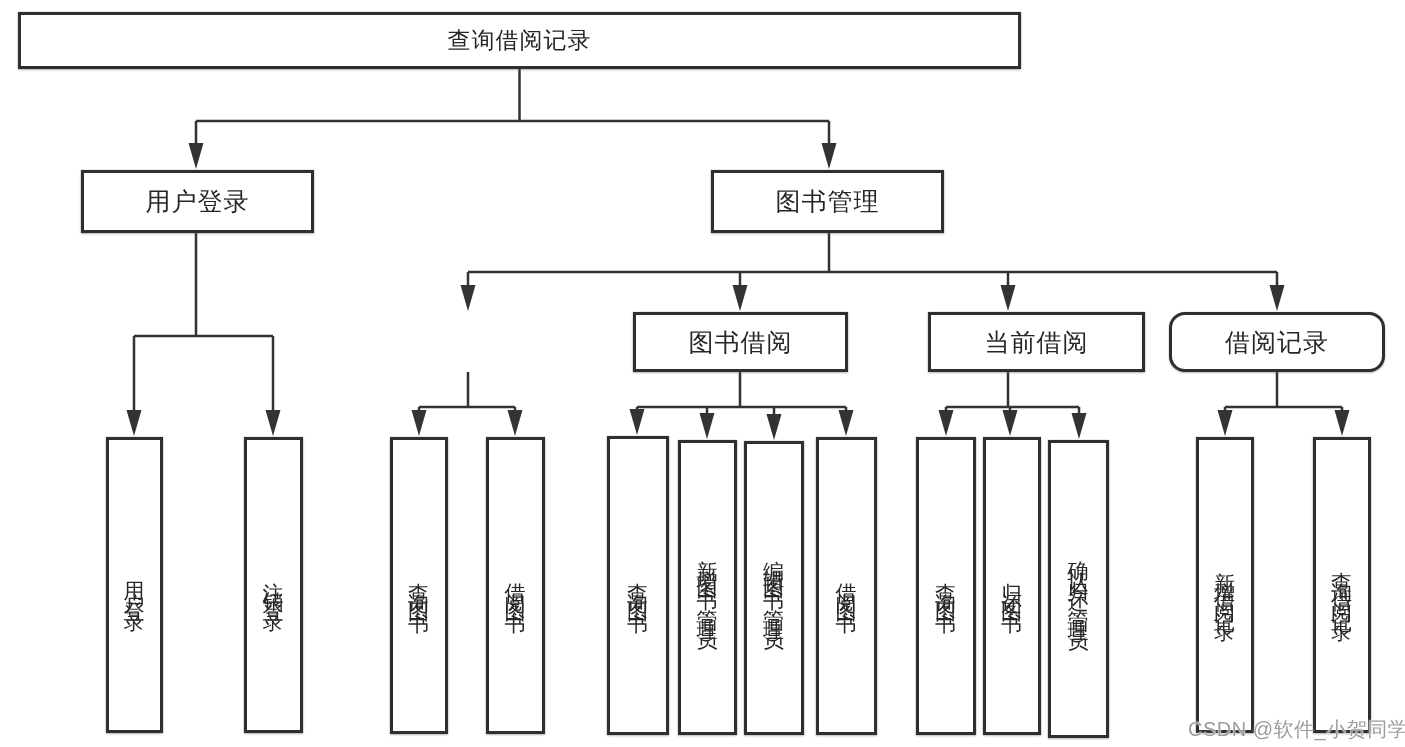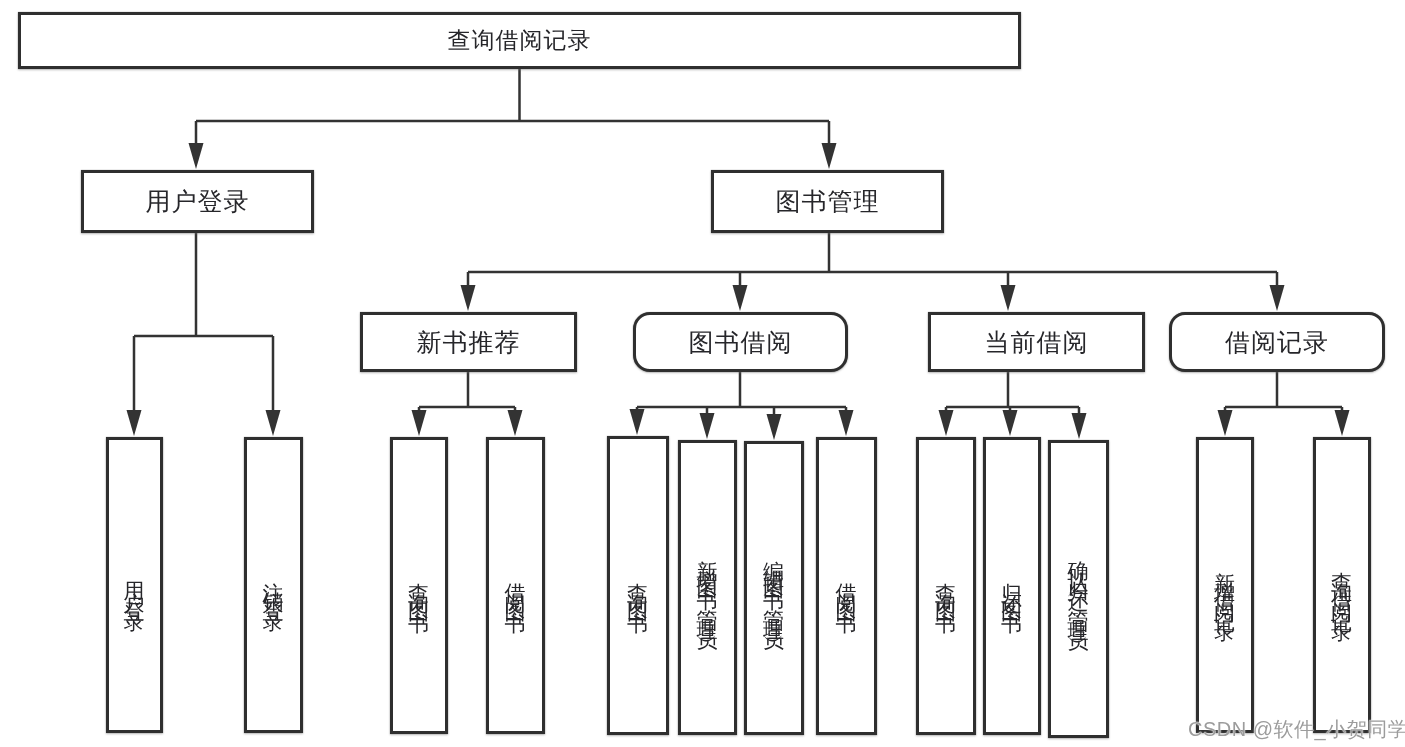--- a/index.html
+++ b/index.html
@@ -105,24 +105,21 @@
     <span>查询借阅记录</span>
   </div>
 
   <div class="node hbox" style="left:81px; top:170px; width:233px; height:63px;">
     <span>用户登录</span>
   </div>
   <div class="node hbox" style="left:711px; top:170px; width:233px; height:63px;">
     <span>图书管理</span>
   </div>
 
-  <div class="node hbox" style="left:360px; top:312px; width:217px; height:60px;">
-    <span>新书推荐</span>
-  </div>
-  <div class="node hbox" style="left:633px; top:312px; width:215px; height:60px;border-radius:17px;">
+  <div class="node hbox" style="left:633px; top:312px; width:215px; height:60px;">
     <span>图书借阅</span>
   </div>
   <div class="node hbox" style="left:928px; top:312px; width:217px; height:60px;">
     <span>当前借阅</span>
   </div>
   <div class="node hbox" style="left:1169px; top:312px; width:216px; height:60px;border-radius:16px;">
     <span>借阅记录</span>
   </div>
 
   <div class="node vbox" style="left:106px; top:437px; width:57px; height:296px;">

